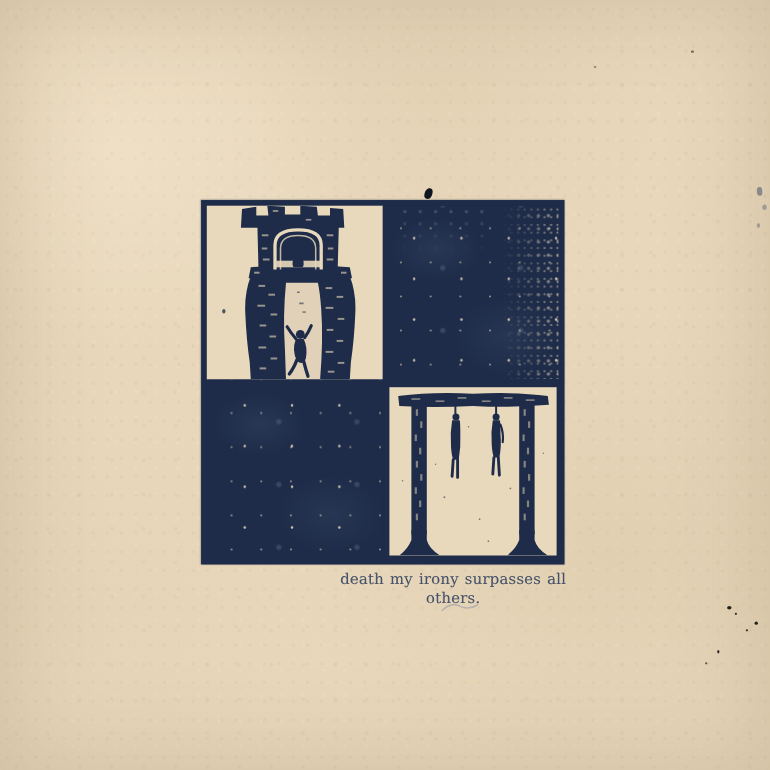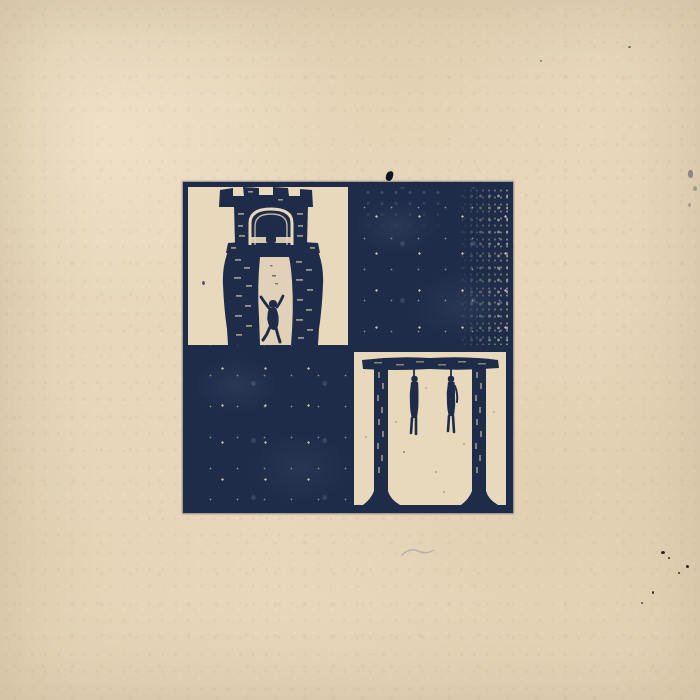--- a/index.html
+++ b/index.html
@@ -239,20 +239,21 @@
               <circle cx="140" cy="60" r=".7"></circle>
                 <circle cx="12" cy="85" r=".7"></circle>
             </g>
           </svg>
         </div>
       </div>
 
     </div>
   </div>
 
+  <div class="caption">death my irony surpasses all others.</div>
 
   <div class="mark blob-top"></div>
   <div class="mark speck-a"></div>
   <div class="mark speck-b"></div>
   <div class="mark speck-c"></div>
   <div class="mark speck-d"></div>
   <div class="mark speck-e"></div>
   <div class="mark speck-f"></div>
   <div class="mark smudge-a"></div>
   <div class="mark smudge-b"></div>

